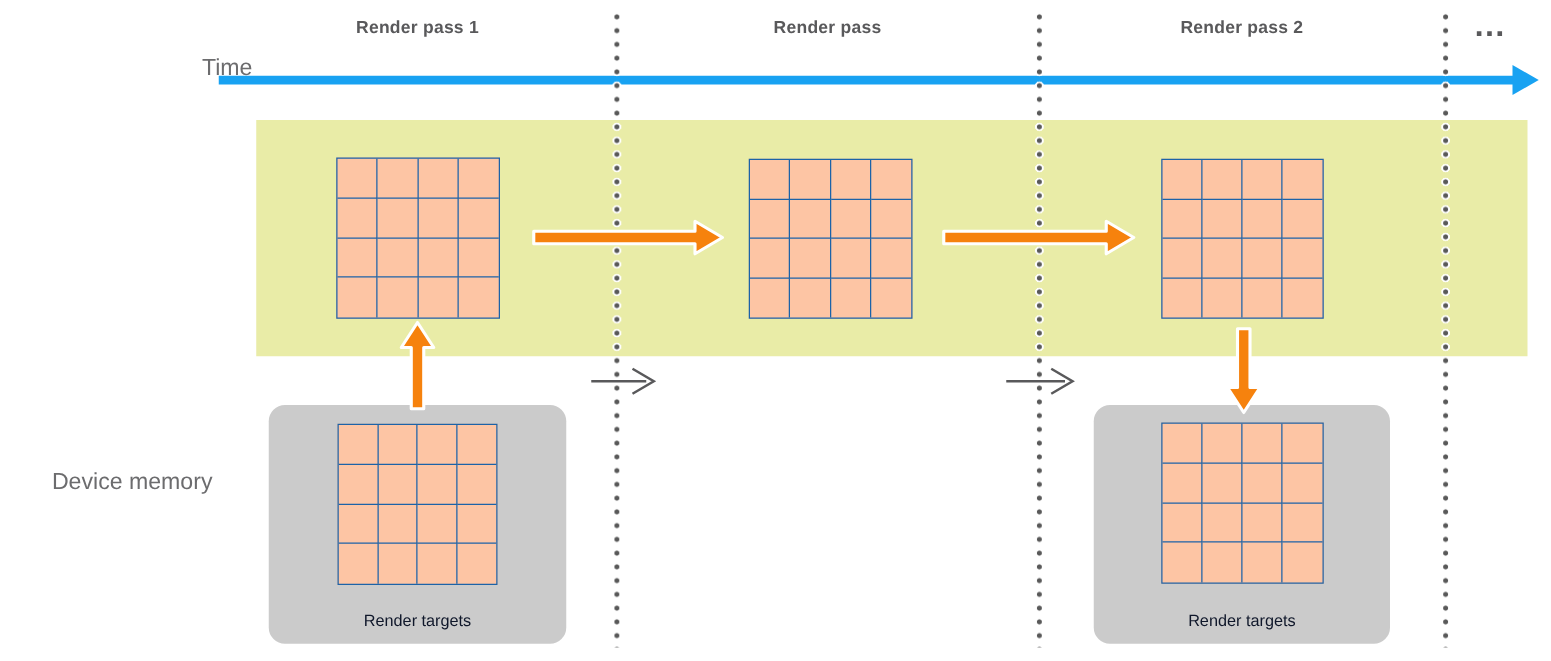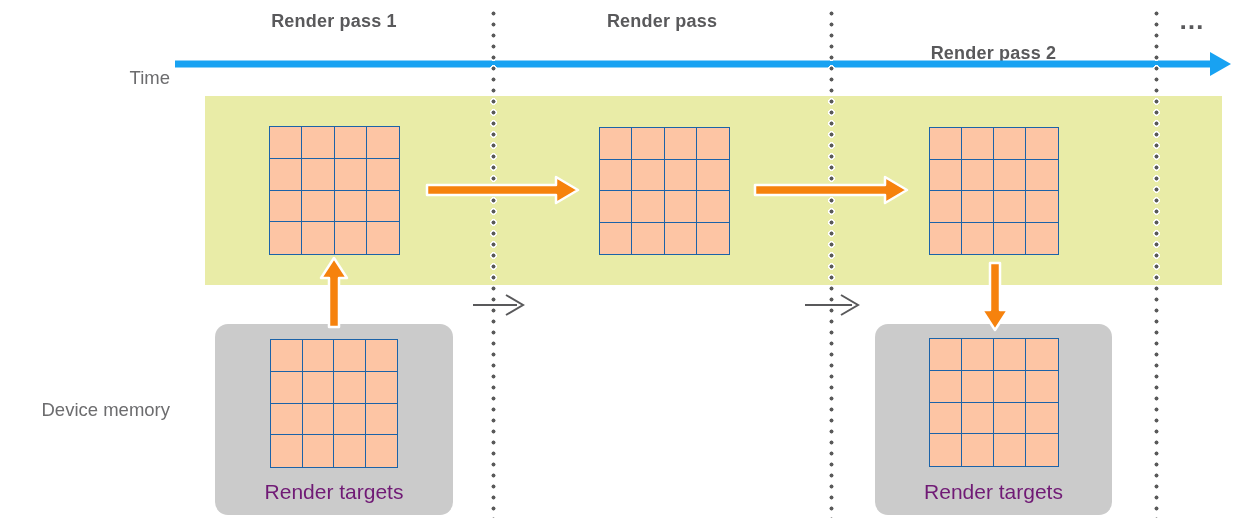--- a/index.html
+++ b/index.html
@@ -2,21 +2,21 @@
 <html style="--timeline-blue: #18a2f2; --band-yellow: #e9eca7; --cell-fill: #fdc5a4; --grid-line: #1c63a8; --transfer-arrow-orange: #f6820d; --device-box-gray: #cbcbcb; --pass-title-gray: #59595b; --axis-label-gray: #6c6c6e; --dot-gray: #595959;"><head>
 <meta charset="utf-8">
 <style>
   html,body{margin:0;padding:0;background:#fff;}
   #canvas{
     position:relative;width:1241px;height:529px;background:#fff;overflow:hidden;
     font-family:"Liberation Sans","DejaVu Sans",sans-serif;
   }
   .pass-title{
     position:absolute;top:8px;height:26px;line-height:26px;text-align:center;
-    font-size:18px;font-weight:700;color:var(--pass-title-gray,#59595b);
+    font-size:14px;font-weight:700;color:var(--pass-title-gray,#59595b);
     letter-spacing:.2px;
   }
   .pass-title.ellipsis{font-size:26px;line-height:24px;letter-spacing:1px;}
   .row-label{
     position:absolute;left:0;width:170px;height:26px;line-height:26px;text-align:right;
     font-size:18.5px;color:var(--axis-label-gray,#6c6c6e);
   }
   .band{
     position:absolute;left:205px;top:96px;width:1017px;height:189px;
     background:var(--band-yellow,#e9eca7);z-index:0;
@@ -40,42 +40,42 @@
     border-bottom:1.5px solid var(--grid-line,#1c63a8);
   }
   .mem-grid .cell:nth-child(4n){border-right:none;}
   .mem-grid .cell:nth-last-child(-n+4){border-bottom:none;}
   .device-box{
     position:absolute;top:324px;height:191px;z-index:1;
     background:var(--device-box-gray,#cbcbcb);border-radius:13px;
   }
   .device-box .box-label{
     position:absolute;left:0;bottom:11px;width:100%;text-align:center;
-    font-size:21px;color:#701a75;
+    font-size:13px;color:#0f172a;
   }
   .timeline-shaft{stroke:var(--timeline-blue,#18a2f2);stroke-width:7;}
   .timeline-head{fill:var(--timeline-blue,#18a2f2);}
   .orange-arrow{
     fill:var(--transfer-arrow-orange,#f6820d);
     stroke:#ffffff;stroke-width:2.5;stroke-linejoin:round;
   }
   .gray-open-arrow{stroke:var(--pass-title-gray,#59595b);stroke-width:2;fill:none;}
 </style>
 </head>
 <body>
 
 <div id="canvas">
 
   <div class="pass-title" style="left:175px;width:318px;">Render pass 1</div>
   <div class="pass-title" style="left:493px;width:338px;">Render pass</div>
-  <div class="pass-title" style="left:831px;width:325px;margin-top:32px;">Render pass 2</div>
+  <div class="pass-title" style="left:831px;width:325px;">Render pass 2</div>
   <div class="pass-title ellipsis" style="left:1156px;width:72px;">…</div>
 
-  <div class="row-label" style="top:65px;">Time</div>
-  <div class="row-label" style="top:397px;text-align:right;">Device memory</div>
+  <div class="row-label" style="top:41px;padding-left:32px;">Time</div>
+  <div class="row-label" style="top:372px;text-align:right;">Device memory</div>
 
   <div class="band"></div>
 
   <svg id="layer-under" class="svg-layer">
     <g>
       <line class="timeline-shaft" x1="175" y1="64" x2="1213" y2="64"></line>
       <polygon class="timeline-head" points="1210,52 1231,64 1210,76"></polygon>
     </g>
   </svg>
 

